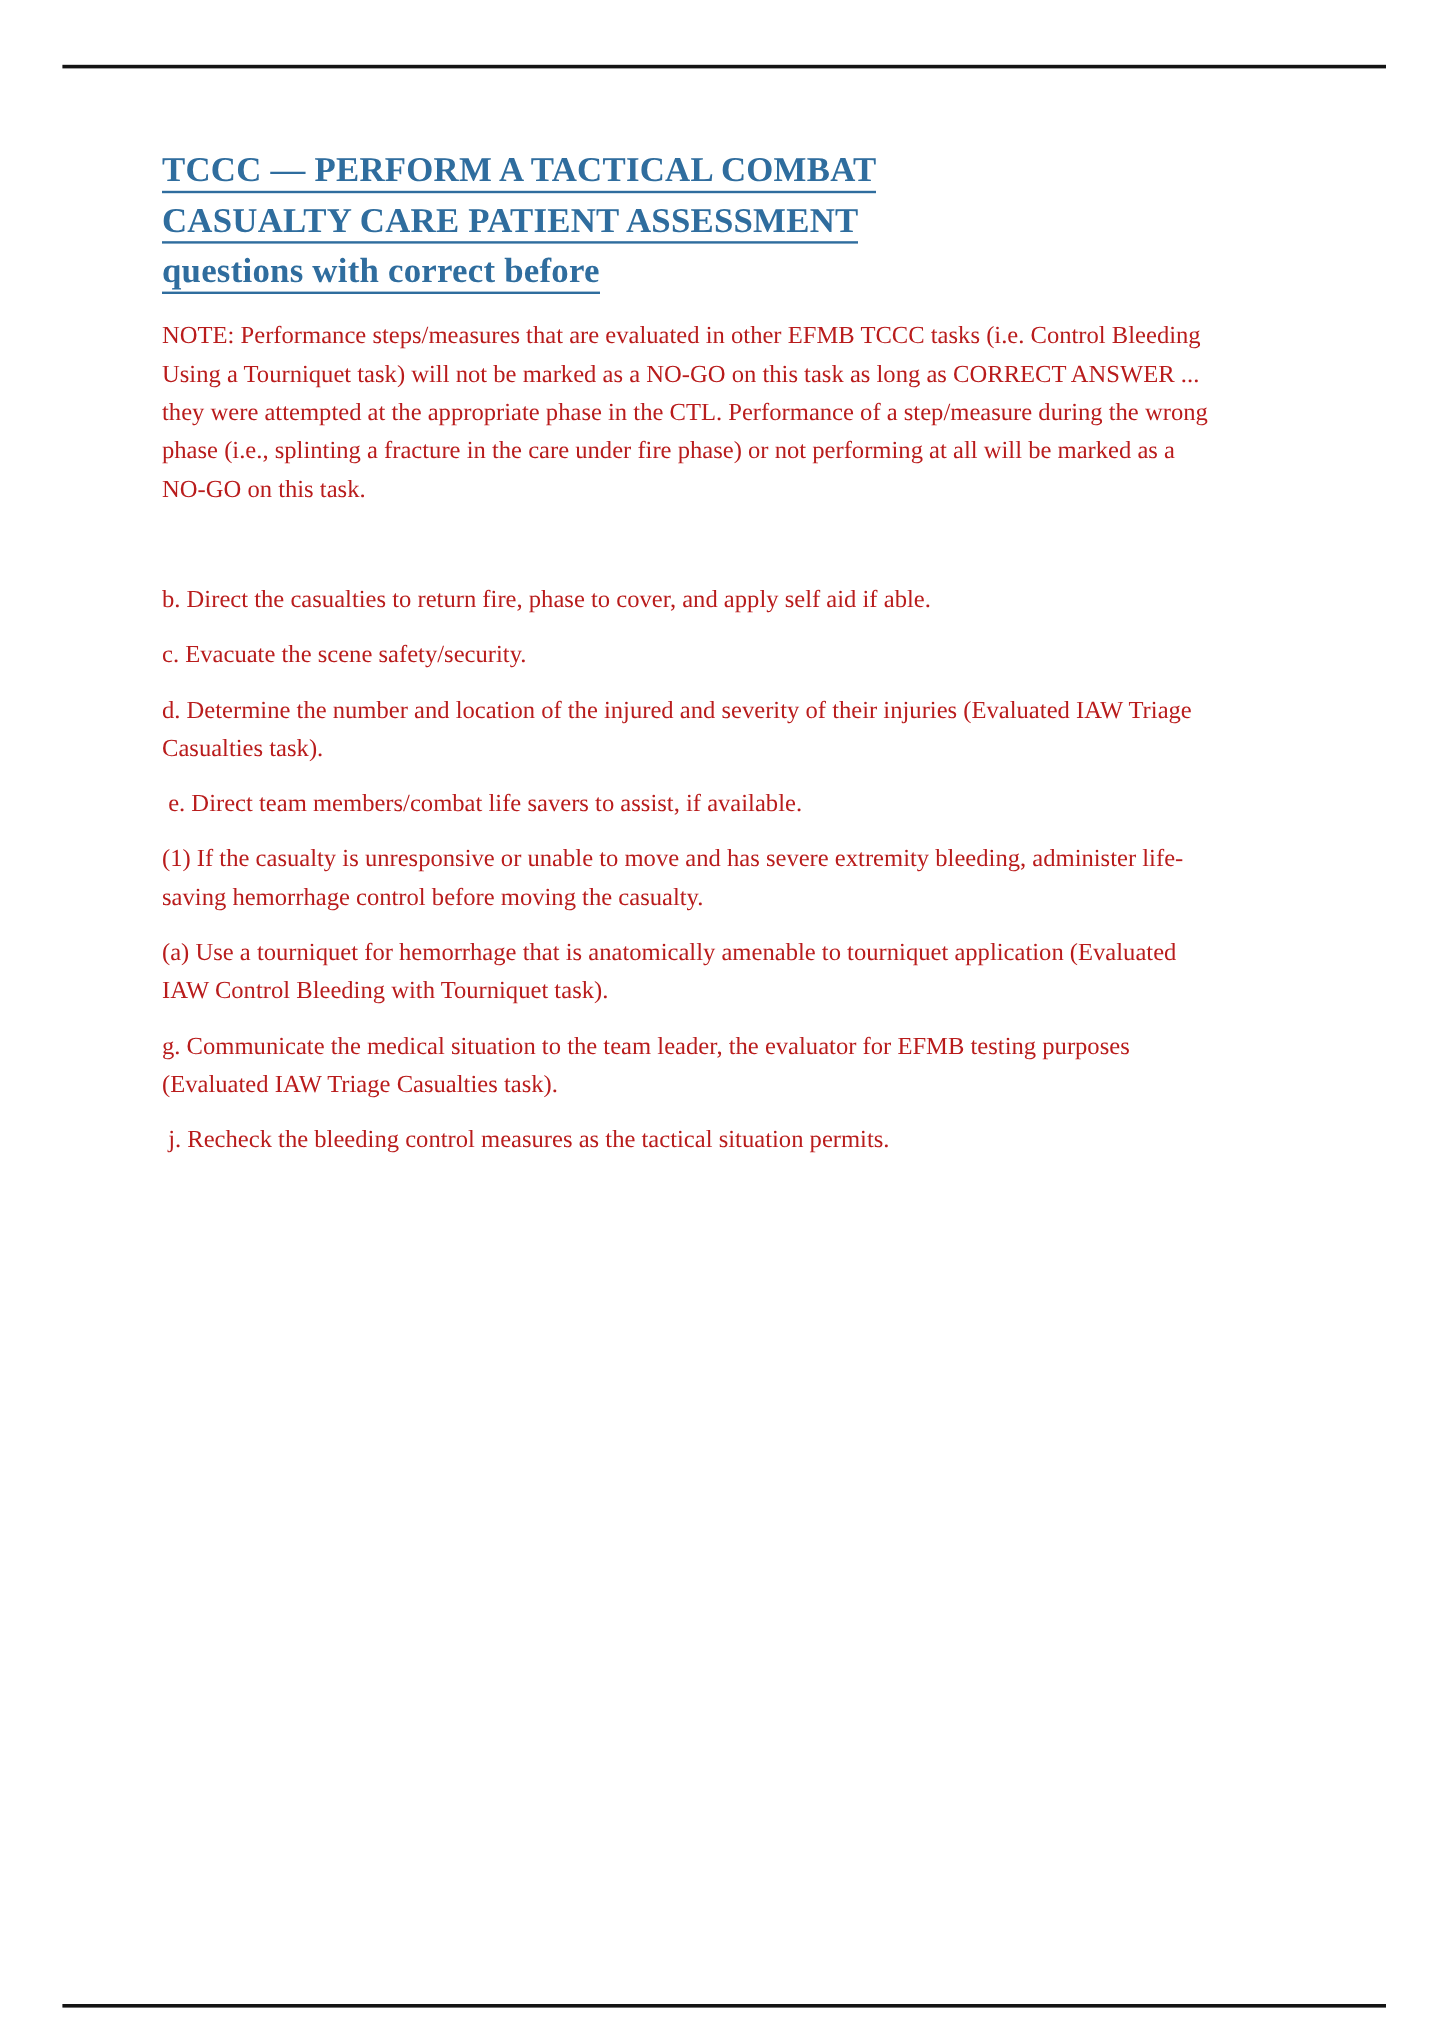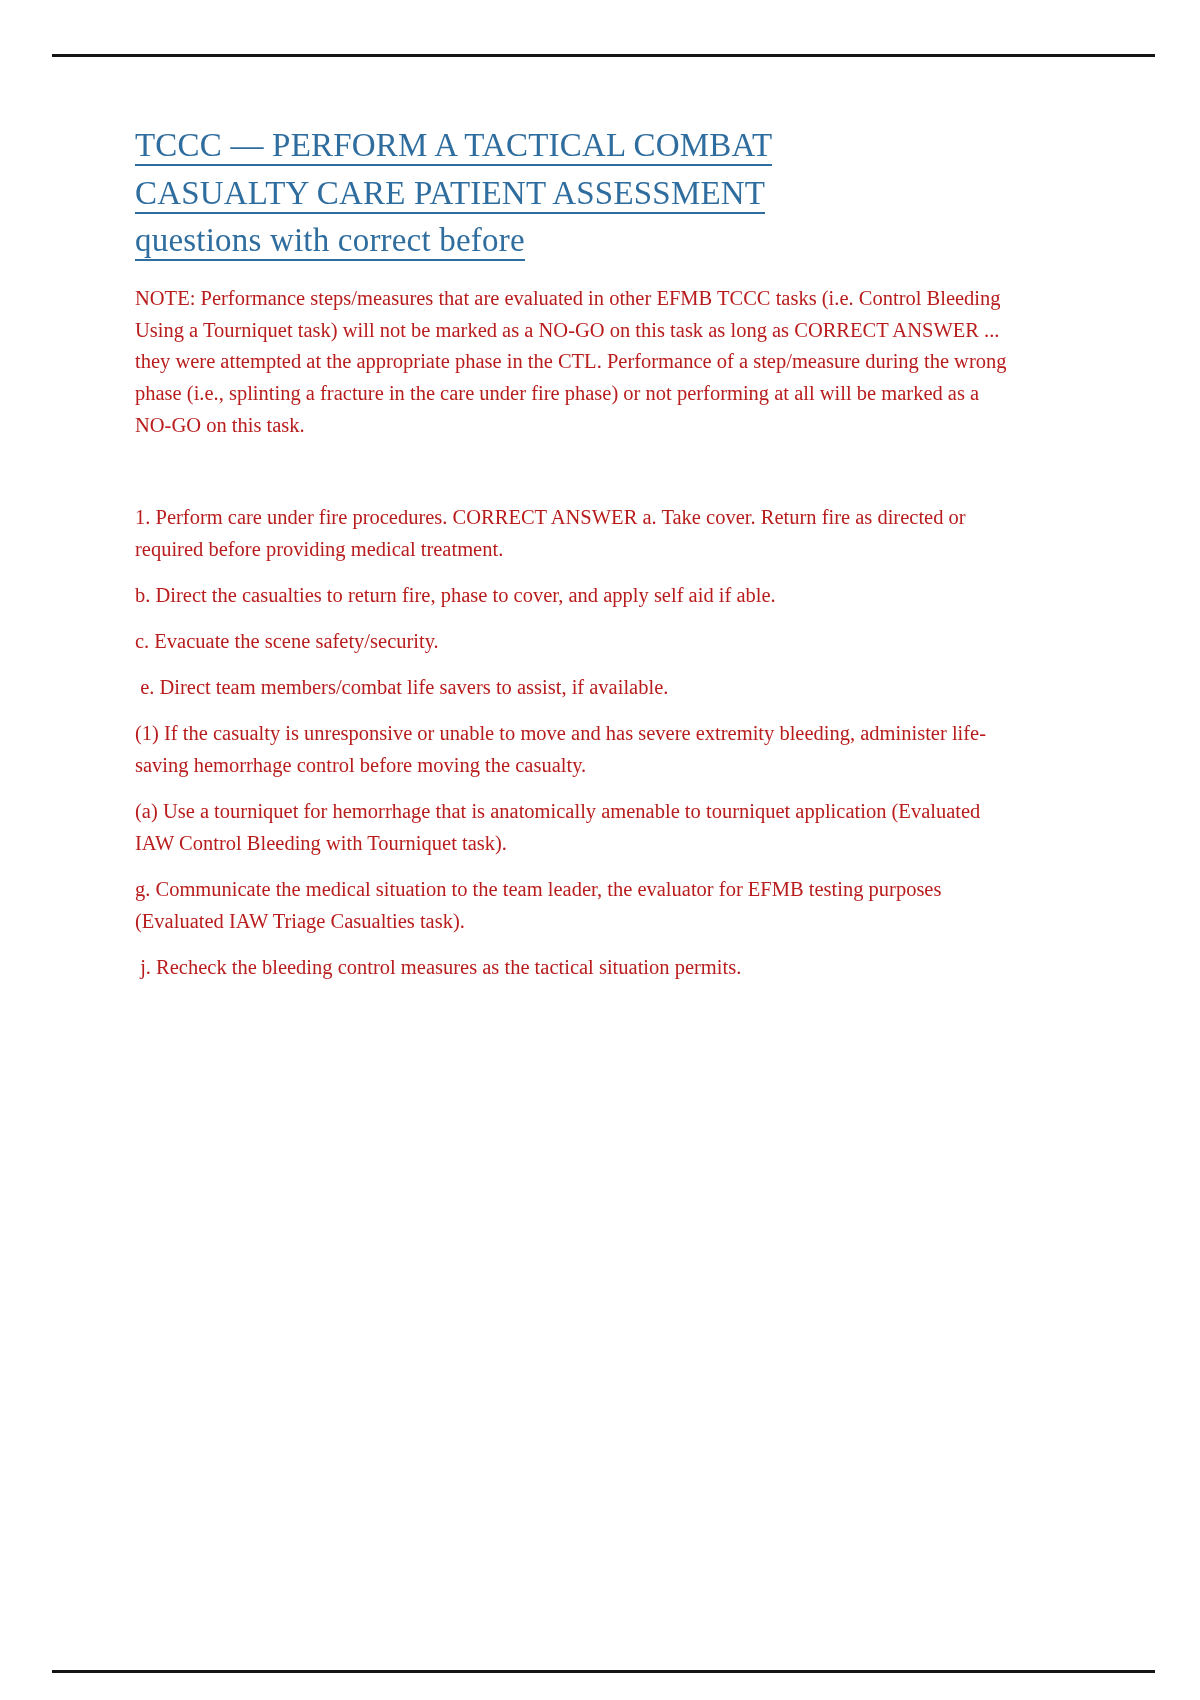--- a/index.html
+++ b/index.html
@@ -40,22 +40,22 @@
     position: absolute;
     left: 135px;
     top: 122px;
     width: 872px;
   }
 
   
   .doc-title {
     margin: 0 0 18px 0;
     font-family: "Liberation Serif", "DejaVu Serif", serif;
-    font-size: 33px;
-    font-weight: normal;
+    font-size: 29px;
+    font-weight: bold;
     line-height: 1.44;
     color: #2f6d9e;
     letter-spacing: 0.2px;
   }
   .doc-title .tline {
     display: block;
   }
   .doc-title .tline > span {
     display: inline;
     border-bottom: 2px solid #2f6d9e;
@@ -90,23 +90,23 @@
     <h1 class="doc-title">
       <span class="tline"><span>TCCC — PERFORM A TACTICAL COMBAT</span></span>
       <span class="tline"><span>CASUALTY CARE PATIENT ASSESSMENT</span></span>
       <span class="tline"><span>questions with correct before</span></span>
     </h1>
 
     <p class="para note">NOTE: Performance steps/measures that are evaluated in other EFMB TCCC tasks (i.e. Control Bleeding Using a Tourniquet task) will not be marked as a NO-GO on this task as long as CORRECT ANSWER ... they were attempted at the appropriate phase in the CTL. Performance of a step/measure during the wrong phase (i.e., splinting a fracture in the care under fire phase) or not performing at all will be marked as a NO-GO on this task.</p>
 
     <div class="spacer-gap"></div>
 
-    <p class="para">1. Perform care under fire procedures. CORRECT ANSWER a. Take cover. Return fire as directed or required before providing medical treatment.</p>
     <p class="para">b. Direct the casualties to return fire, phase to cover, and apply self aid if able.</p>
     <p class="para">c. Evacuate the scene safety/security.</p>
+    <p class="para">d. Determine the number and location of the injured and severity of their injuries (Evaluated IAW Triage Casualties task).</p>
     <p class="para"> e. Direct team members/combat life savers to assist, if available.</p>
     <p class="para">(1) If the casualty is unresponsive or unable to move and has severe extremity bleeding, administer life-saving hemorrhage control before moving the casualty.</p>
     <p class="para">(a) Use a tourniquet for hemorrhage that is anatomically amenable to tourniquet application (Evaluated IAW Control Bleeding with Tourniquet task).</p>
     <p class="para">g. Communicate the medical situation to the team leader, the evaluator for EFMB testing purposes (Evaluated IAW Triage Casualties task).</p>
     <p class="para"> j. Recheck the bleeding control measures as the tactical situation permits.</p>
 
   </div>
 
   <div class="page-rule bottom"></div>
 

